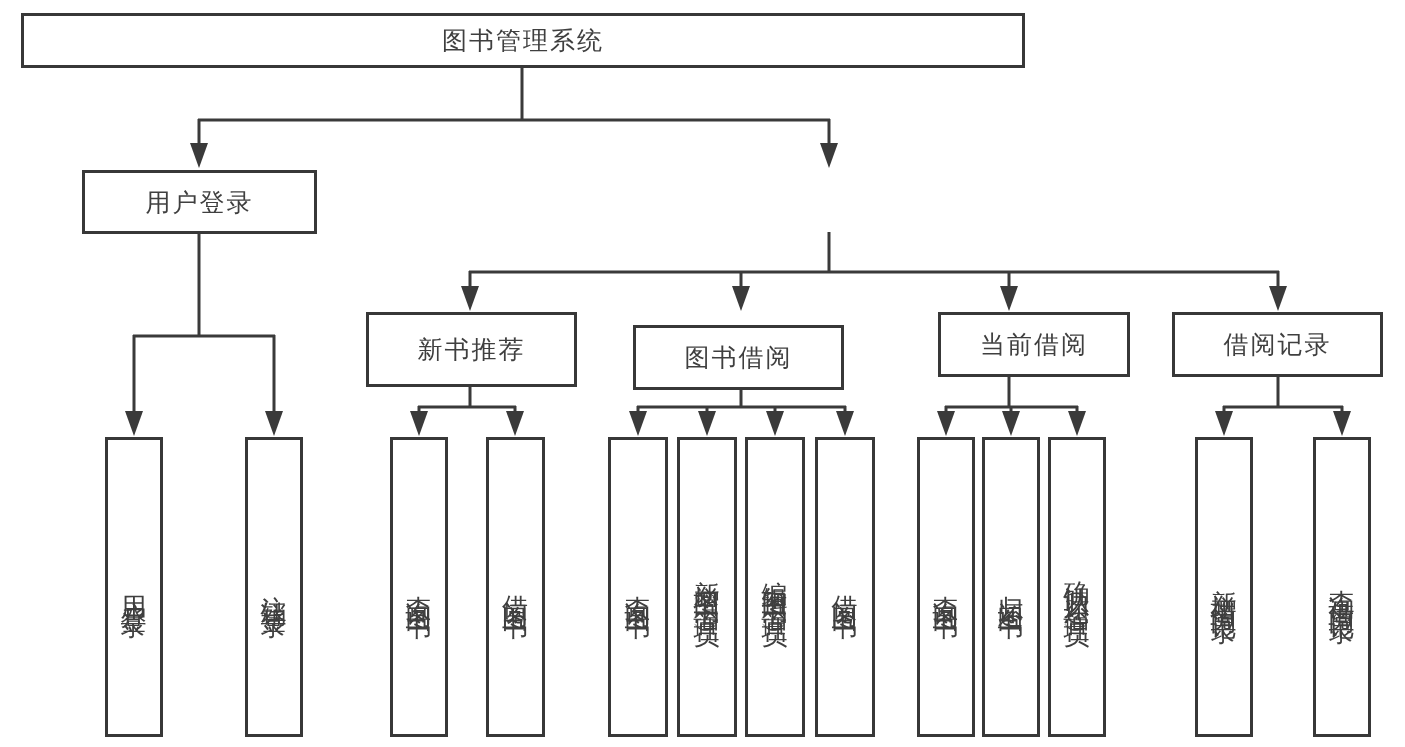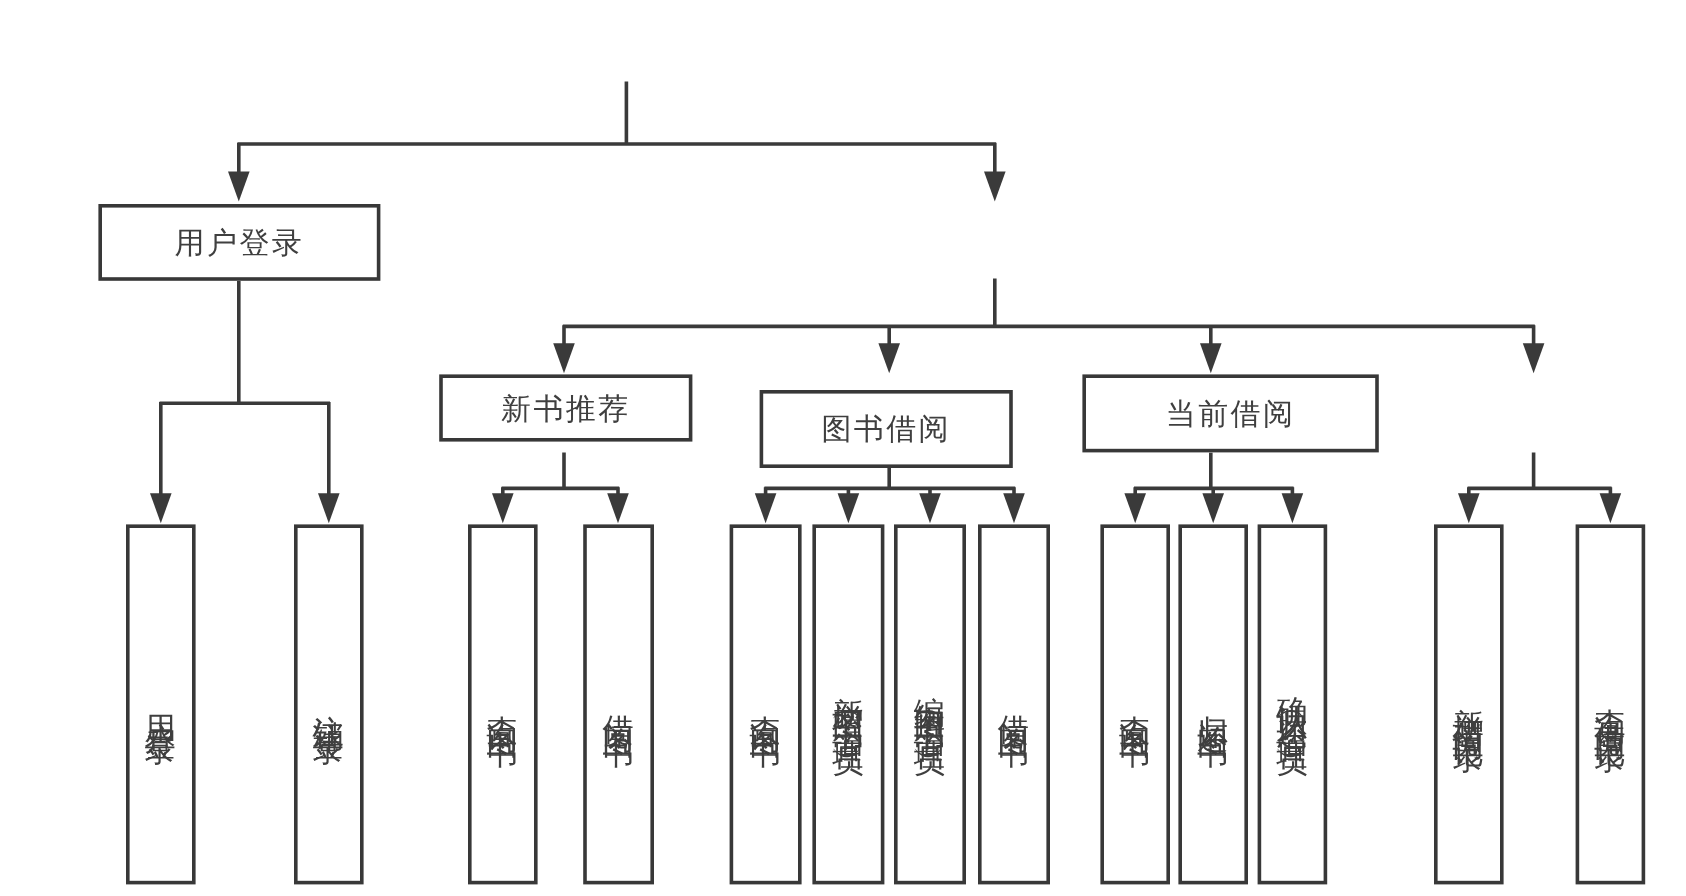--- a/index.html
+++ b/index.html
@@ -62,26 +62,28 @@
       <polygon points="766,411 784,411 775,436"></polygon>
       <polygon points="836,411 854,411 845,436"></polygon>
       <polygon points="937,411 955,411 946,436"></polygon>
       <polygon points="1002,411 1020,411 1011,436"></polygon>
       <polygon points="1068,411 1086,411 1077,436"></polygon>
       <polygon points="1215,411 1233,411 1224,436"></polygon>
       <polygon points="1333,411 1351,411 1342,436"></polygon>
     </g>
   </svg>
 
+  <div class="box" style="left:21px;top:13px;width:1004px;height:55px">图书管理系统</div>
 
   <div class="box" style="left:82px;top:170px;width:235px;height:64px">用户登录</div>
 
-  <div class="box" style="left:366px;top:312px;width:211px;height:56px">新书推荐</div>
+  <div class="box" style="left:366px;top:312px;width:211px;height:75px">新书推荐</div>
   <div class="box" style="left:633px;top:325px;width:211px;height:65px">图书借阅</div>
-  <div class="box" style="left:902px;top:312px;width:247px;height:65px">当前借阅</div>
+  <div class="box" style="left:938px;top:312px;width:192px;height:65px">当前借阅</div>
+  <div class="box" style="left:1172px;top:312px;width:211px;height:65px">借阅记录</div>
 
   <div class="box leaf" style="left:105px;top:437px;width:58px;height:300px">
       <span>用户登录</span>
     </div>
   <div class="box leaf" style="left:245px;top:437px;width:58px;height:300px">
       <span>注销登录</span>
     </div>
 
   <div class="box leaf" style="left:390px;top:437px;width:58px;height:300px">
       <span>查询图书</span>

